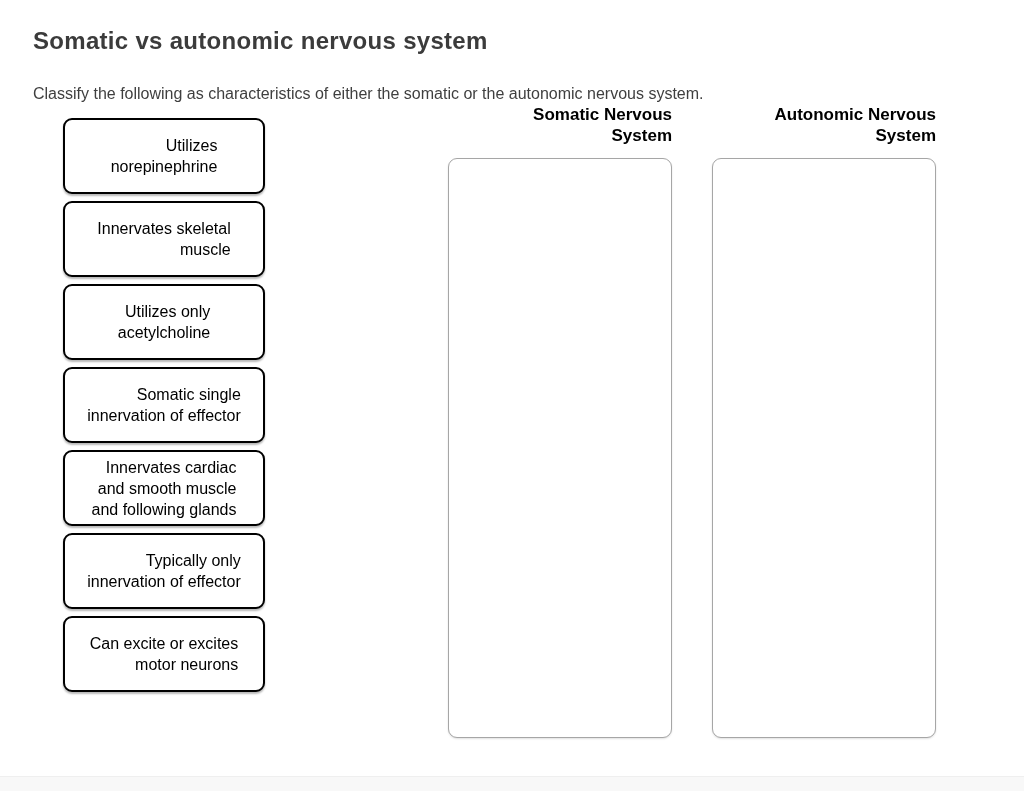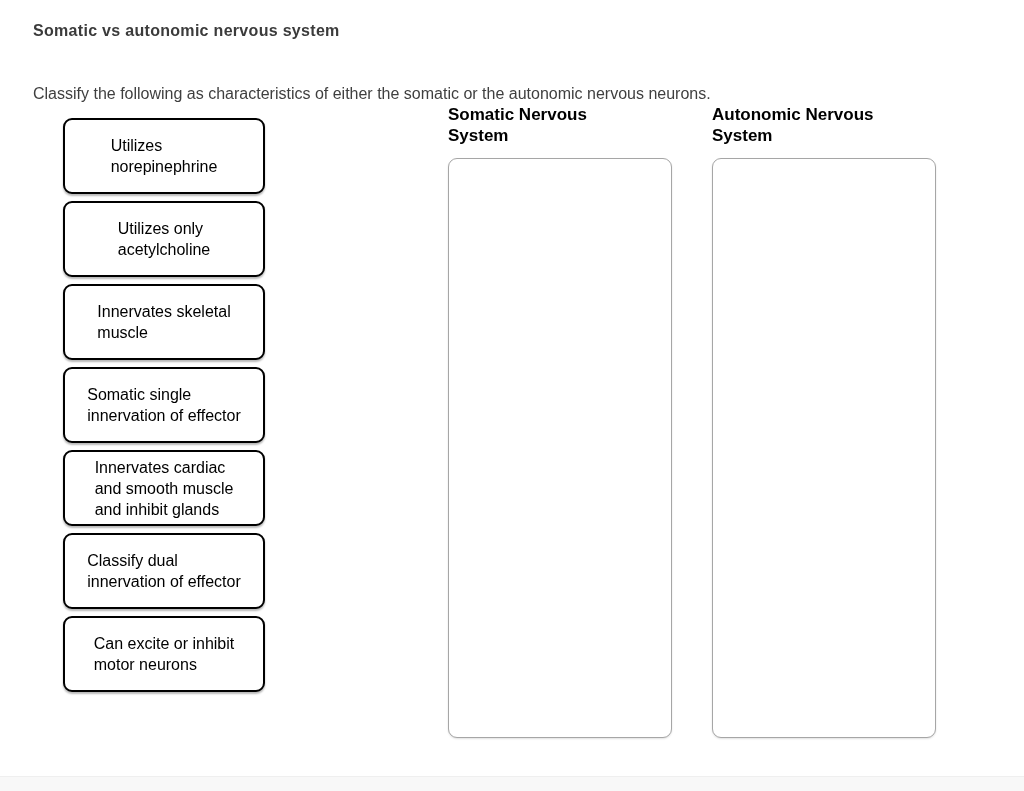--- a/index.html
+++ b/index.html
@@ -11,21 +11,21 @@
     position: relative;
     width: 1024px;
     height: 791px;
     background: var(--page-bg, #ffffff);
     overflow: hidden;
   }
   .title {
     position: absolute;
     left: 33px;
     top: 11px;
-    font-size: 16px;
+    font-size: 24px;
     font-weight: 700;
     letter-spacing: 0.3px;
     color: var(--title-text, #3b3b3b);
   }
   .instructions {
     position: absolute;
     left: 33px;
     top: 69px;
     font-size: 16px;
     color: var(--body-text, #3f3f3f);
@@ -42,36 +42,36 @@
   .tile {
     box-sizing: border-box;
     height: 76px;
     background: #ffffff;
     border: 2px solid var(--tile-border, #000000);
     border-radius: 9px;
     box-shadow: 0 2px 2px rgba(0,0,0,0.28);
     display: flex;
     align-items: center;
     justify-content: center;
-    text-align: left;
+    text-align: right;
     font-size: 16px;
     line-height: 21px;
     color: var(--tile-text, #000000);
     white-space: pre-line;
     cursor: grab;
   }
   .bin-col {
     position: absolute;
     top: 104px;
     width: 224px;
   }
   .bin-col.somatic   { left: 448px; }
   .bin-col.autonomic { left: 712px; }
   .bin-title {
-    text-align: left;
+    text-align: right;
     font-weight: 700;
     font-size: 17px;
     line-height: 21px;
     color: var(--bin-heading, #000000);
     white-space: pre-line;
   }
   .bin-box {
     box-sizing: border-box;
     margin-top: 12px;
     width: 224px;
@@ -91,37 +91,37 @@
     border-top: 1px solid #efefef;
   }
 </style>
 </head>
 <body>
 
 <div class="page">
 
   <h1 class="title">Somatic vs autonomic nervous system</h1>
 
-  <p class="instructions">Classify the following as characteristics of either the somatic or the autonomic nervous neurons.</p>
+  <p class="instructions">Classify the following as characteristics of either the somatic or the autonomic nervous system.</p>
 
   <div class="tiles">
     <div class="tile">Utilizes
 norepinephrine</div>
+    <div class="tile">Innervates skeletal
+muscle</div>
     <div class="tile">Utilizes only
 acetylcholine</div>
-    <div class="tile">Innervates skeletal
-muscle</div>
     <div class="tile">Somatic single
 innervation of effector</div>
     <div class="tile">Innervates cardiac
 and smooth muscle
-and inhibit glands</div>
-    <div class="tile">Classify dual
+and following glands</div>
+    <div class="tile">Typically only
 innervation of effector</div>
-    <div class="tile">Can excite or inhibit
+    <div class="tile">Can excite or excites
 motor neurons</div>
   </div>
 
   <div class="bin-col somatic">
     <div class="bin-title">Somatic Nervous
 System</div>
     <div class="bin-box"></div>
   </div>
 
   <div class="bin-col autonomic">

